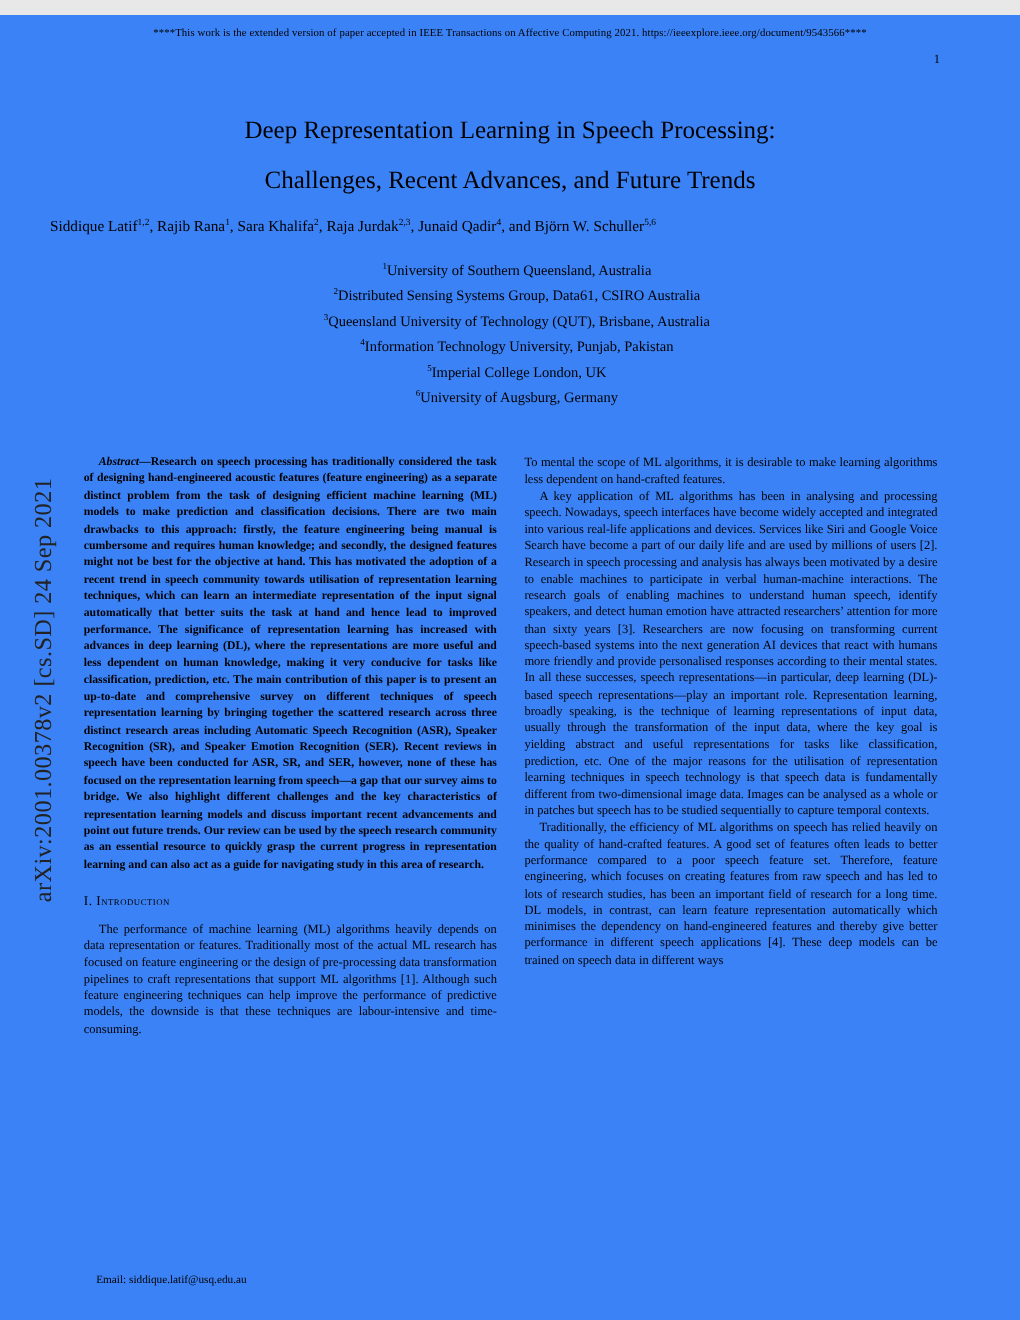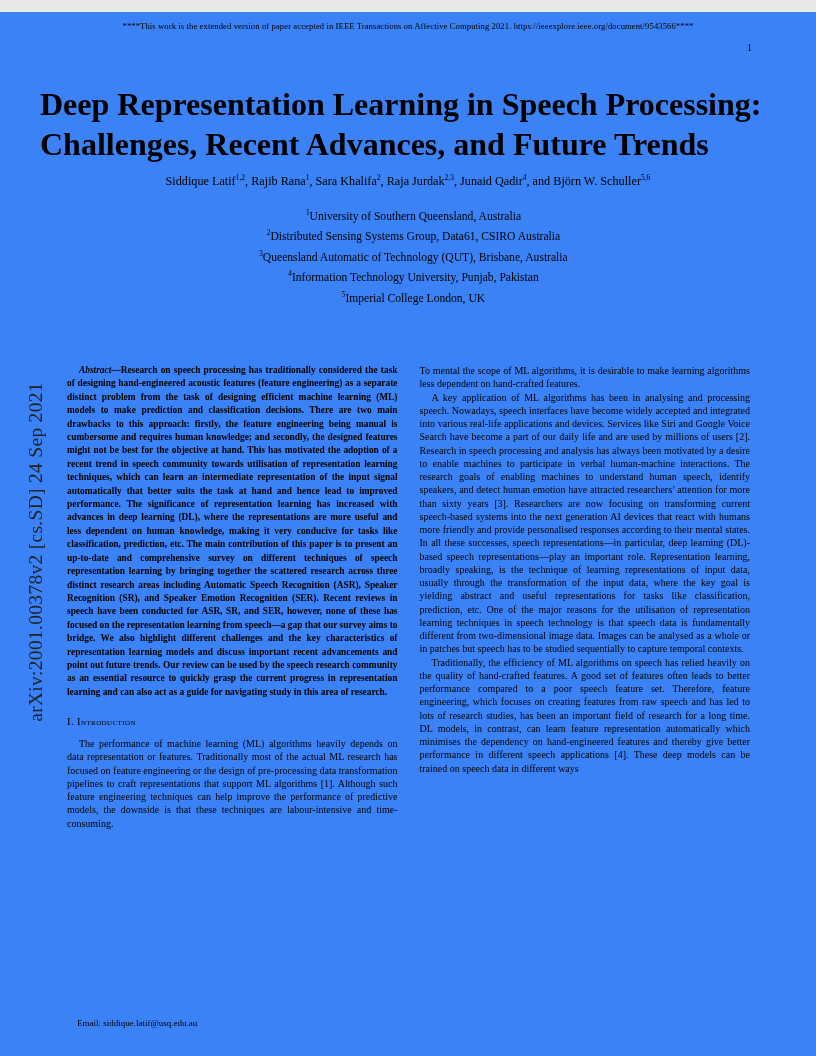--- a/index.html
+++ b/index.html
@@ -28,28 +28,28 @@
     top: 540px; left: 36px;
     transform: translate(-50%, -50%) rotate(-90deg);
     white-space: nowrap;
     font-size: 19.5px;
     color: #222;
     letter-spacing: 0.3px;
   }
   .title {
     position: absolute; top: 72px; left: 40px; right: 40px;
     margin: 0;
-    text-align: left;
-    font-size: 32px;
-    font-weight: bold;
+    text-align: center;
+    font-size: 20px;
+    font-weight: normal;
     line-height: 40px;
   }
   .authors {
     position: absolute; top: 161px; left: 40px; right: 40px;
-    text-align: center;
+    text-align: left;
     font-size: 12.2px;
   }
   .authors sup { font-size: 0.62em; }
   .affiliations {
     position: absolute; top: 193px; left: 51px; right: 40px;
     text-align: center;
     font-size: 11.6px;
     line-height: 17.6px;
   }
   .affiliations sup { font-size: 0.62em; }
@@ -105,23 +105,24 @@
 
   <h1 class="title"><span>Deep Representation Learning in Speech Processing:</span><br><span>Challenges, Recent Advances, and Future Trends</span></h1>
 
   <div class="authors">
     <span><span>Siddique Latif</span><sup>1,2</sup><span>, </span></span><span><span>Rajib Rana</span><sup>1</sup><span>, </span></span><span><span>Sara Khalifa</span><sup>2</sup><span>, </span></span><span><span>Raja Jurdak</span><sup>2,3</sup><span>, </span></span><span><span>Junaid Qadir</span><sup>4</sup><span>, and </span></span><span><span>Björn W. Schuller</span><sup>5,6</sup></span>
   </div>
 
   <div class="affiliations">
     <div><sup>1</sup><span>University of Southern Queensland, Australia</span></div>
     <div><sup>2</sup><span>Distributed Sensing Systems Group, Data61, CSIRO Australia</span></div>
-    <div><sup>3</sup><span>Queensland Automatic of Technology (QUT), Brisbane, Australia</span></div>
+    <div><sup>3</sup><span>Queensland University of Technology (QUT), Brisbane, Australia</span></div>
     <div><sup>4</sup><span>Information Technology University, Punjab, Pakistan</span></div>
     <div><sup>5</sup><span>Imperial College London, UK</span></div>
+    <div><sup>6</sup><span>University of Augsburg, Germany</span></div>
   </div>
 
   <div class="columns">
     <div class="col left">
       <p class="abstract"><span class="abslabel">Abstract</span><span>—Research on speech processing has traditionally considered the task of designing hand-engineered acoustic features (feature engineering) as a separate distinct problem from the task of designing efficient machine learning (ML) models to make prediction and classification decisions. There are two main drawbacks to this approach: firstly, the feature engineering being manual is cumbersome and requires human knowledge; and secondly, the designed features might not be best for the objective at hand. This has motivated the adoption of a recent trend in speech community towards utilisation of representation learning techniques, which can learn an intermediate representation of the input signal automatically that better suits the task at hand and hence lead to improved performance. The significance of representation learning has increased with advances in deep learning (DL), where the representations are more useful and less dependent on human knowledge, making it very conducive for tasks like classification, prediction, etc. The main contribution of this paper is to present an up-to-date and comprehensive survey on different techniques of speech representation learning by bringing together the scattered research across three distinct research areas including Automatic Speech Recognition (ASR), Speaker Recognition (SR), and Speaker Emotion Recognition (SER). Recent reviews in speech have been conducted for ASR, SR, and SER, however, none of these has focused on the representation learning from speech—a gap that our survey aims to bridge. We also highlight different challenges and the key characteristics of representation learning models and discuss important recent advancements and point out future trends. Our review can be used by the speech research community as an essential resource to quickly grasp the current progress in representation learning and can also act as a guide for navigating study in this area of research.</span></p>
       <h2 class="section-heading">I. Introduction</h2>
       <p class="bodytext indent">The performance of machine learning (ML) algorithms heavily depends on data representation or features. Traditionally most of the actual ML research has focused on feature engineering or the design of pre-processing data transformation pipelines to craft representations that support ML algorithms [1]. Although such feature engineering techniques can help improve the performance of predictive models, the downside is that these techniques are labour-intensive and time-consuming.</p>
       <div class="footnote">Email: siddique.latif@usq.edu.au</div>
     </div>
     <div class="col right">

